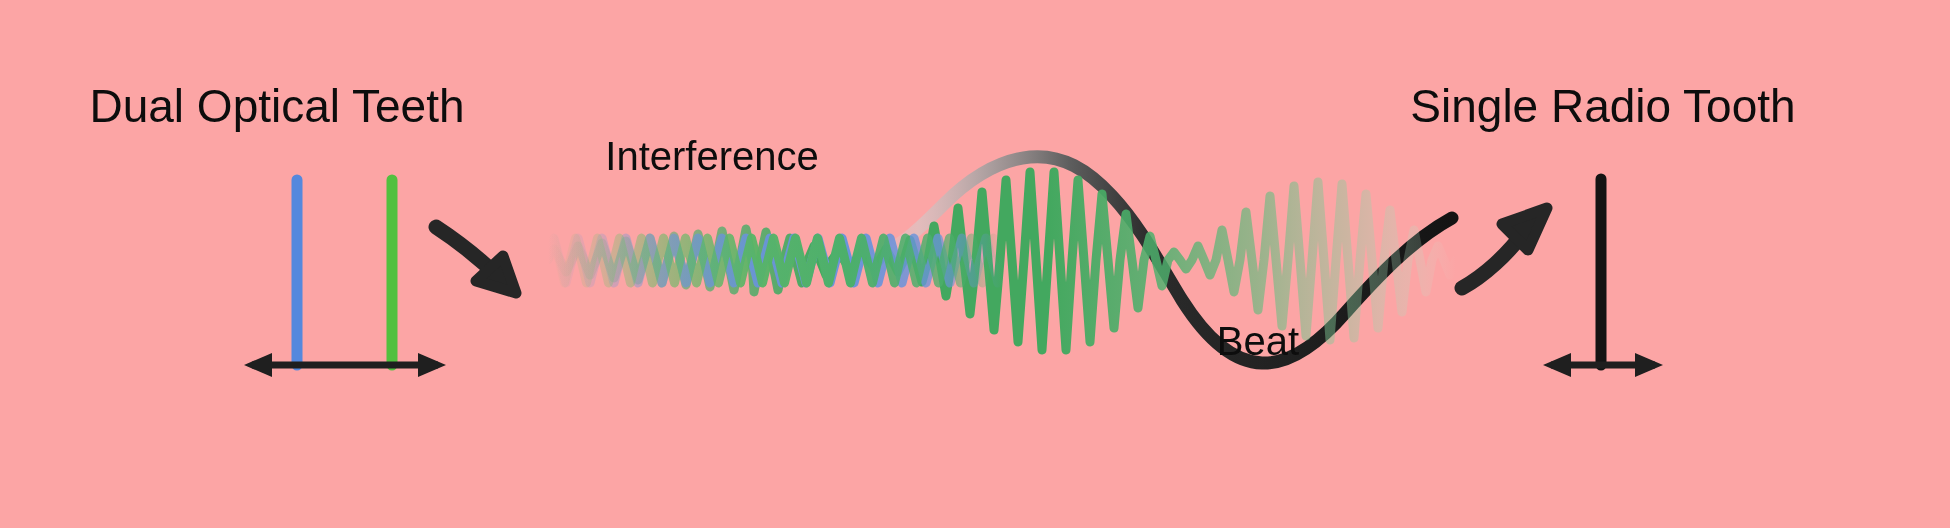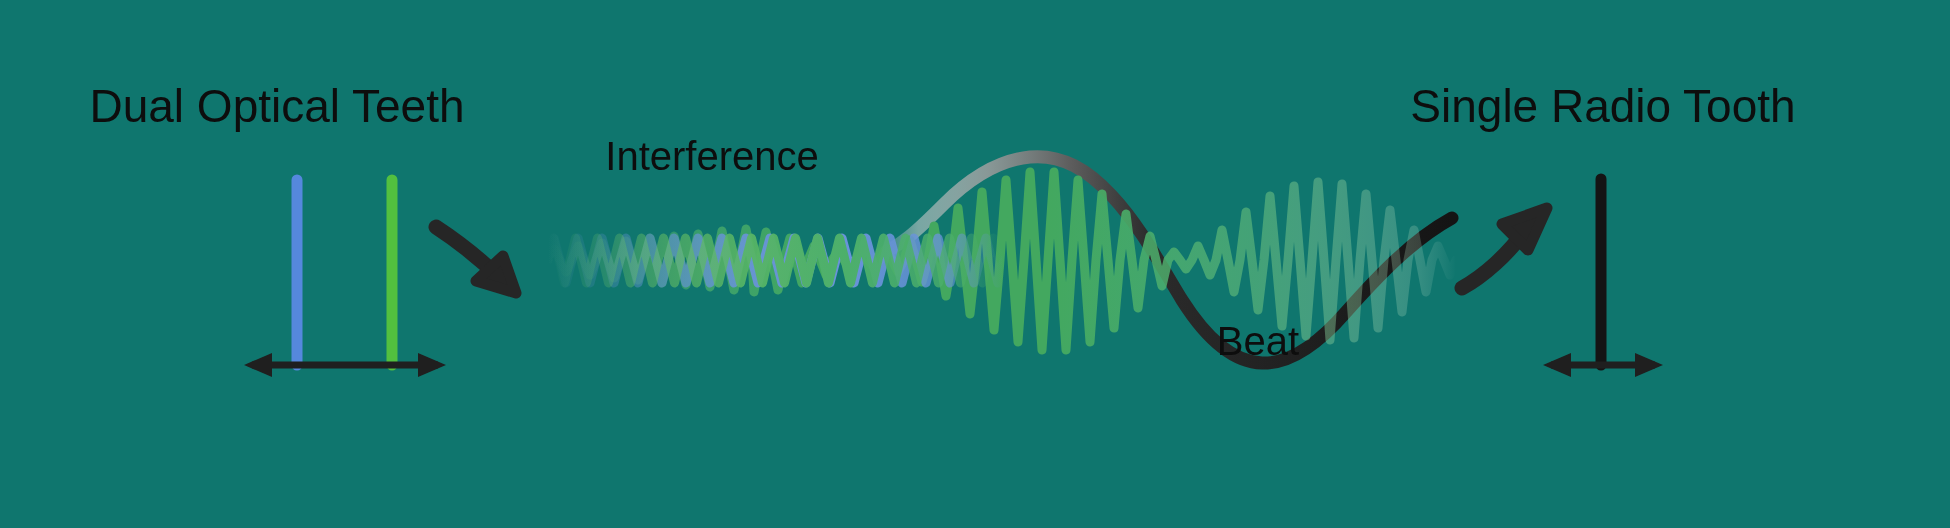--- a/index.html
+++ b/index.html
@@ -7,21 +7,21 @@
     padding: 0;
     background: #ffffff;
   }
   body {
     font-family: "Liberation Sans", sans-serif;
   }
   #stage {
     position: relative;
     width: 1950px;
     height: 528px;
-    background: #0f766e;
+    background: #fca5a5;
     overflow: hidden;
   }
   #figure-svg {
     position: absolute;
     left: 0;
     top: 0;
     width: 1950px;
     height: 528px;
     display: block;
   }

